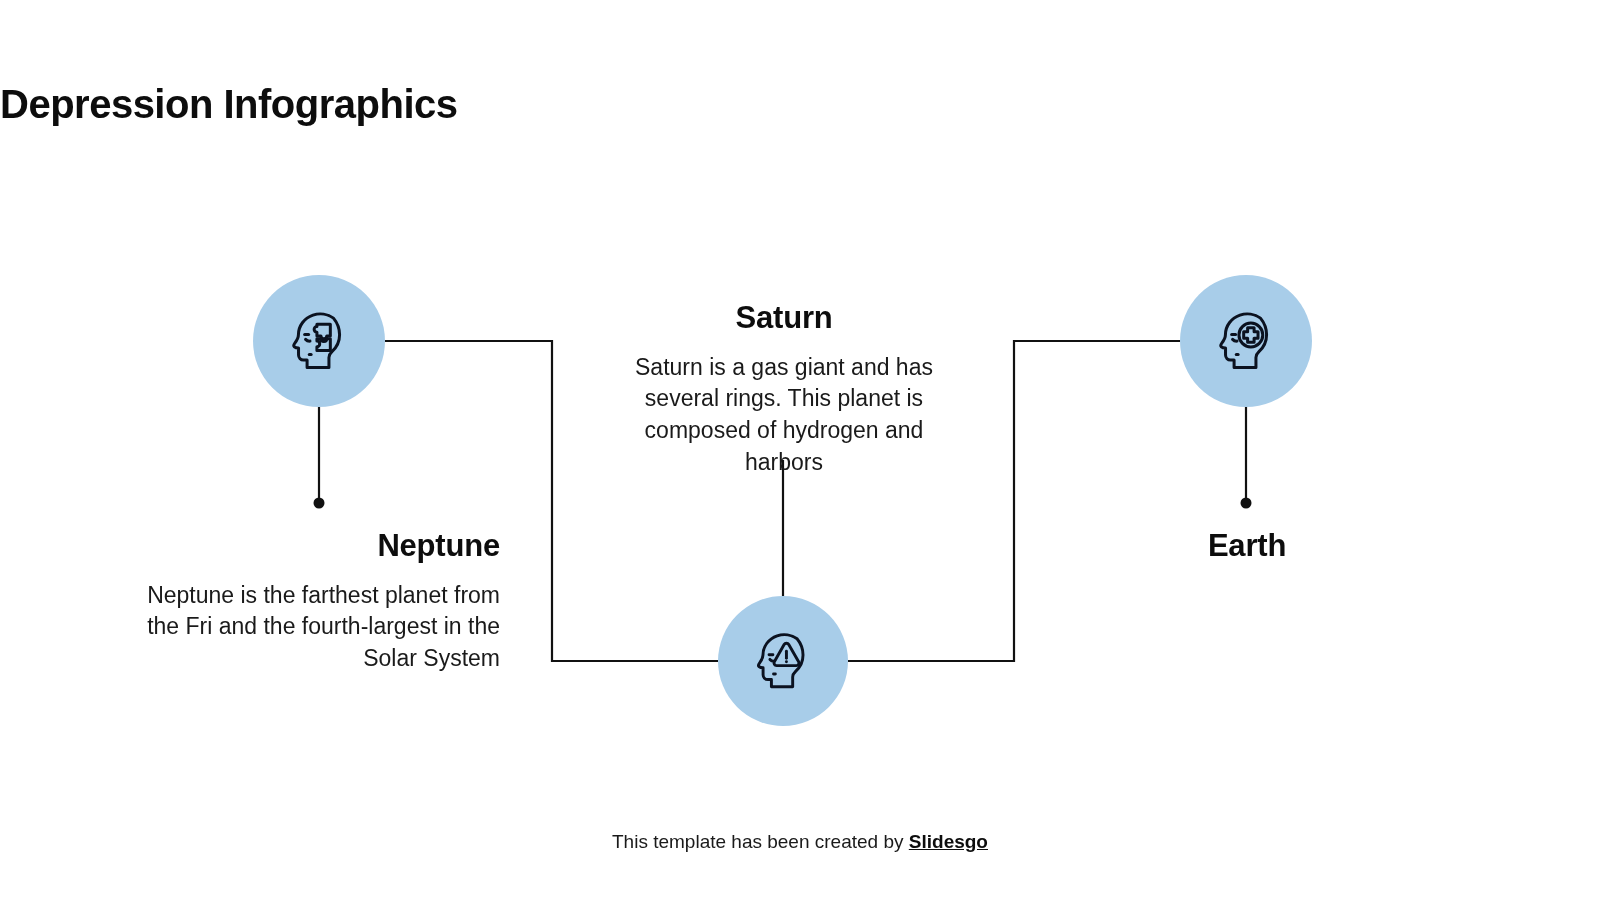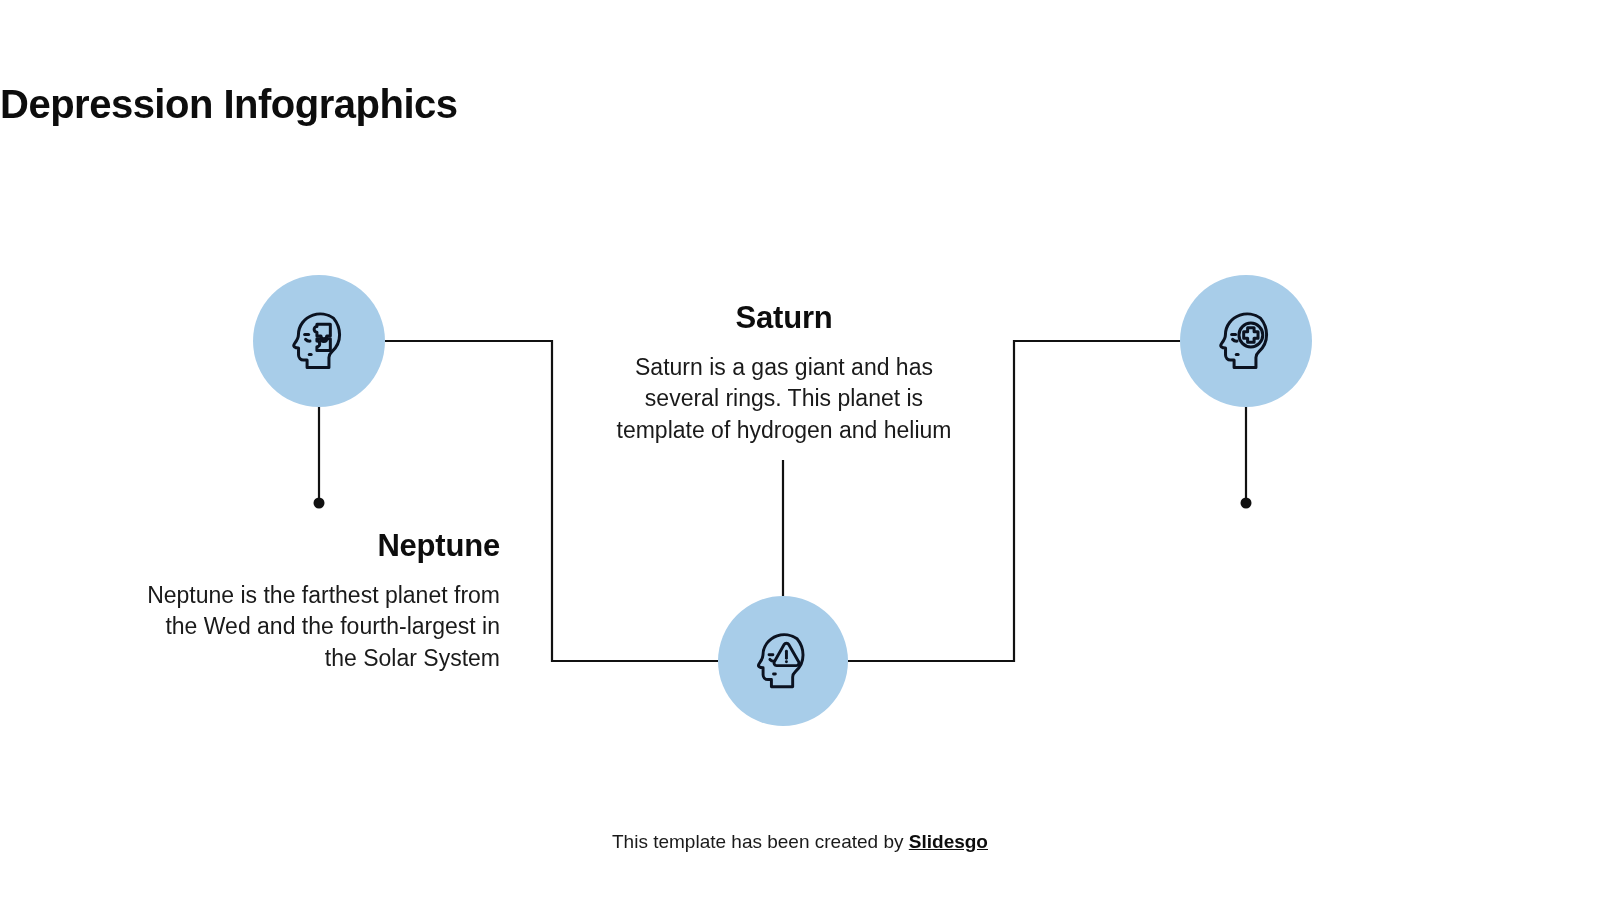--- a/index.html
+++ b/index.html
@@ -167,28 +167,29 @@
       </g>
       <g fill="none" stroke="#0b1220" stroke-width="2.6" stroke-linecap="round" stroke-linejoin="round">
         <circle cx="36.2" cy="26.8" r="10.3"></circle>
         <path d="M33.4 20.6h5.6v3.4h3.4v5.6h-3.4v3.4h-5.6v-3.4H30v-5.6h3.4z"></path>
       </g>
     </svg>
   </div>
 
   <div class="text-block saturn">
     <div class="block-heading">Saturn</div>
-    <div class="block-body">Saturn is a gas giant and has several rings. This planet is template of hydrogen and helium</div>
+    <div class="block-body">Saturn is a gas giant and has several rings. This planet is composed of hydrogen and harbors</div>
   </div>
 
   <div class="text-block neptune">
     <div class="block-heading">Neptune</div>
-    <div class="block-body">Neptune is the farthest planet from the Wed and the fourth-largest in the Solar System</div>
+    <div class="block-body">Neptune is the farthest planet from the Fri and the fourth-largest in the Solar System</div>
   </div>
 
   <div class="text-block earth">
+    <div class="block-heading">Earth</div>
   </div>
 
   <div class="footer">
     <span>This template has been created by </span><a class="brand" href="#">Slidesgo</a>
   </div>
 
 </div>
 
 </body></html>

